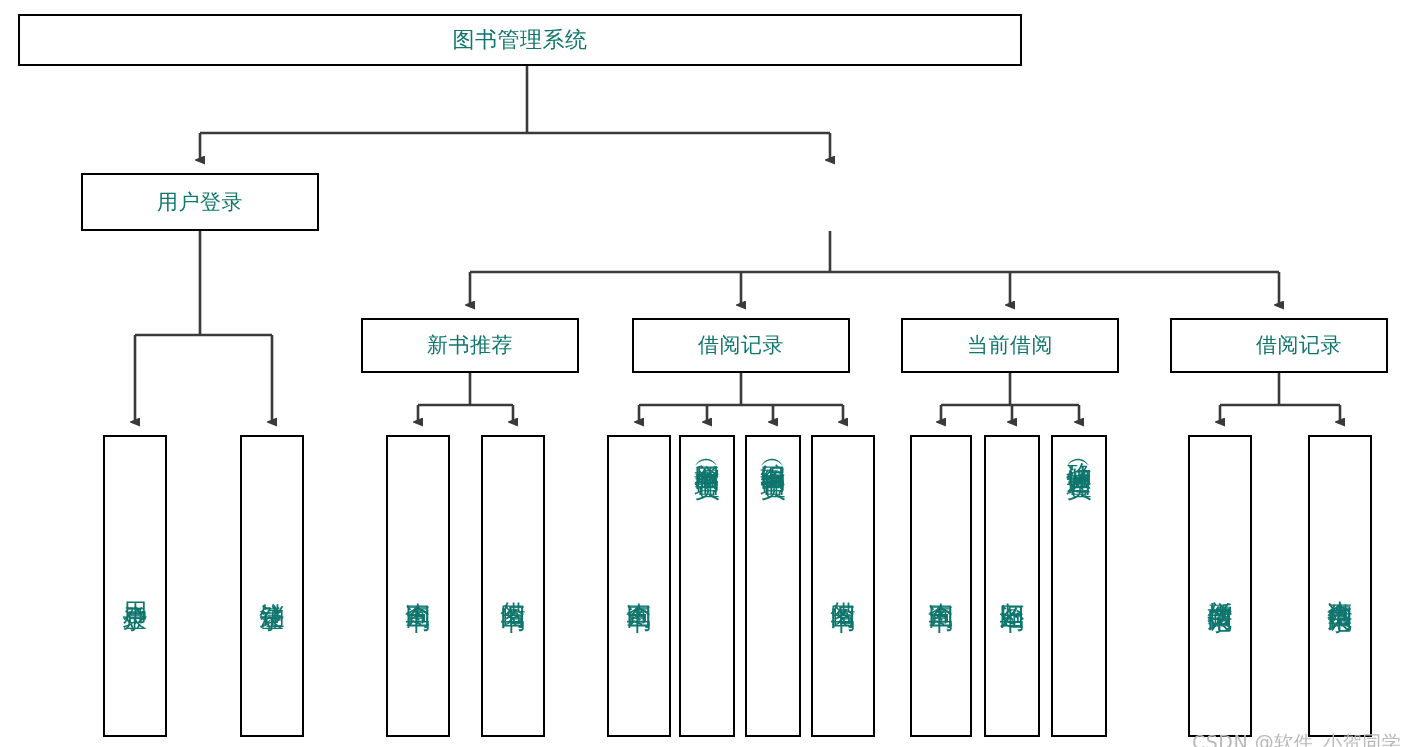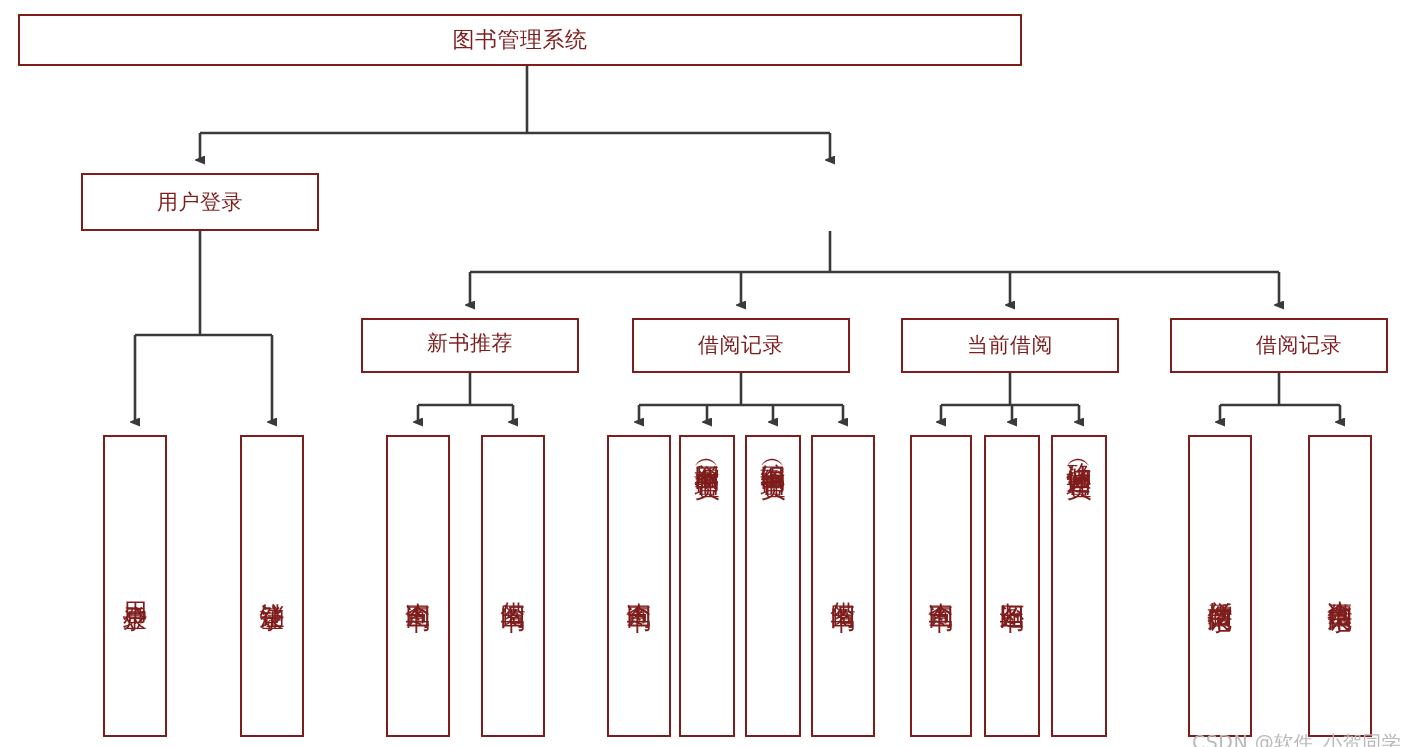--- a/index.html
+++ b/index.html
@@ -22,25 +22,25 @@
     left: 0;
     top: 0;
     width: 1405px;
     height: 747px;
     pointer-events: none;
   }
   .node {
     position: absolute;
     box-sizing: border-box;
     background: #ffffff;
-    border: 2px solid #7f1d1d;
+    border: 2px solid #000000;
     display: flex;
     align-items: center;
     justify-content: center;
-    color: #7f1d1d;
+    color: #0f766e;
   }
   .node-label {
     display: block;
     text-align: center;
     line-height: 1.08;
     white-space: pre;
   }
   .node.horizontal .node-label {
     font-size: 21px;
     letter-spacing: 0.5px;
@@ -130,21 +130,21 @@
 
   <div class="node root horizontal" style="left:18px; top:14px; width:1004px; height:52px;">
     <span class="node-label">图书管理系统</span>
   </div>
 
   <div class="node horizontal" style="left:81px; top:173px; width:238px; height:58px;">
     <span class="node-label">用户登录</span>
   </div>
 
 
-  <div class="node horizontal" style="left:361px; top:318px; width:218px; height:55px;font-family:Liberation Mono, monospace;">
+  <div class="node horizontal" style="left:361px; top:318px; width:218px; height:55px;">
     <span class="node-label">新书推荐</span>
   </div>
 
   <div class="node horizontal" style="left:632px; top:318px; width:218px; height:55px;">
     <span class="node-label">借阅记录</span>
   </div>
 
   <div class="node horizontal" style="left:901px; top:318px; width:218px; height:55px;">
     <span class="node-label">当前借阅</span>
   </div>

